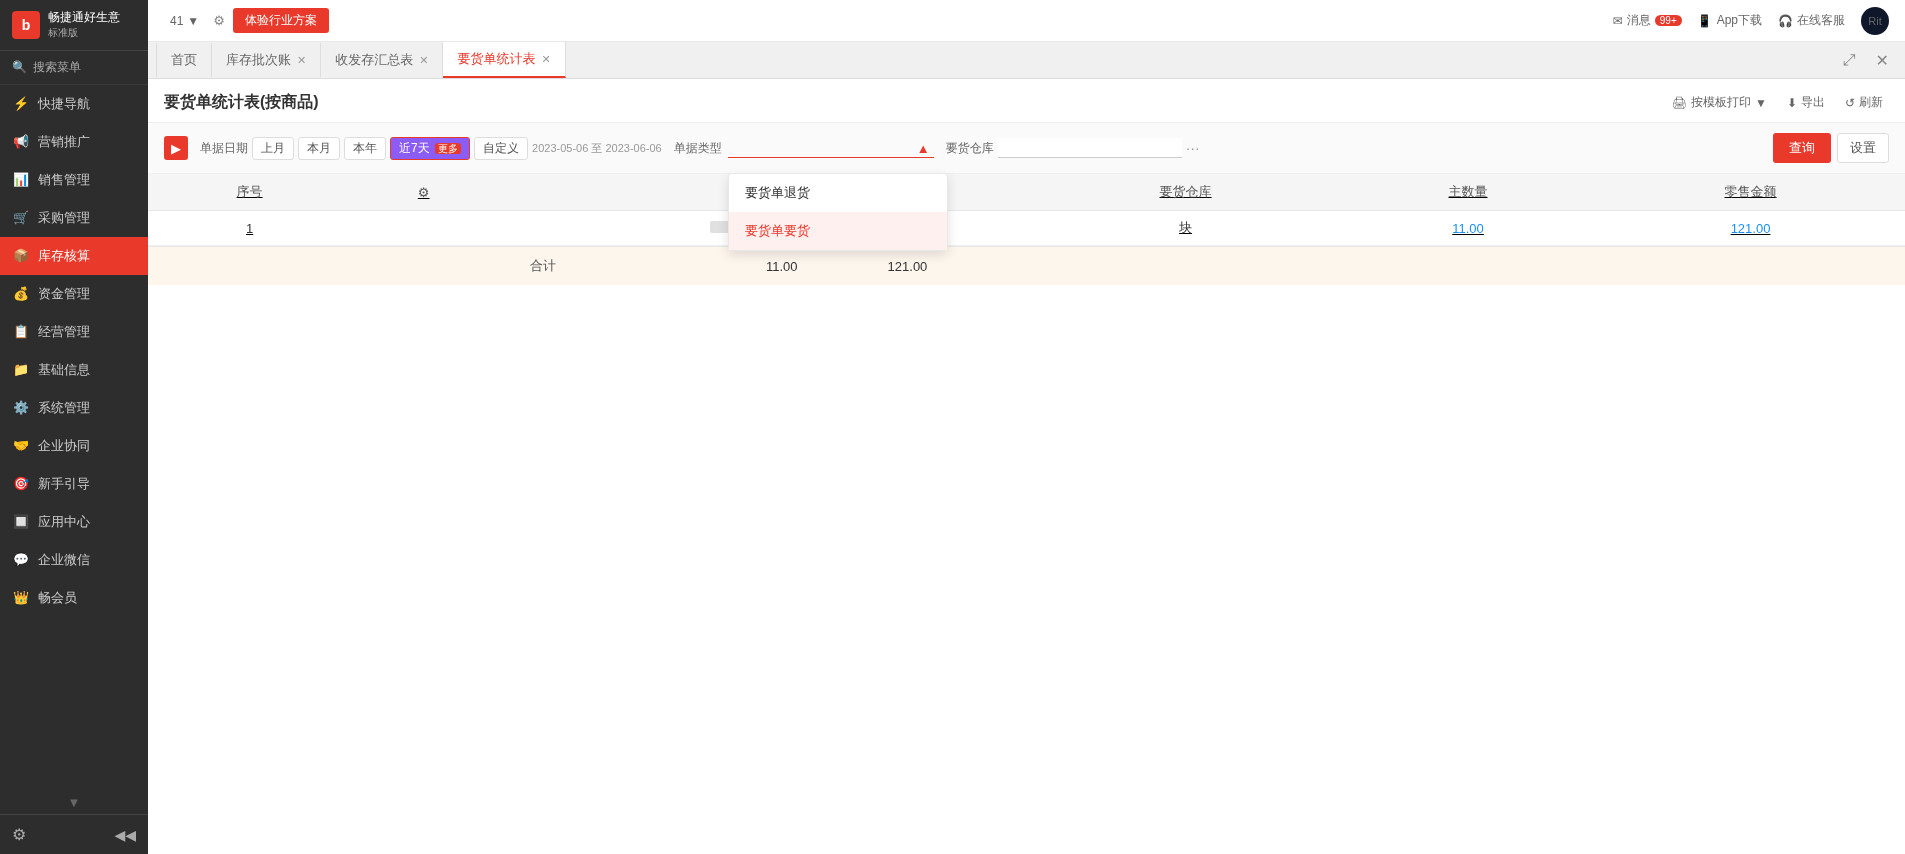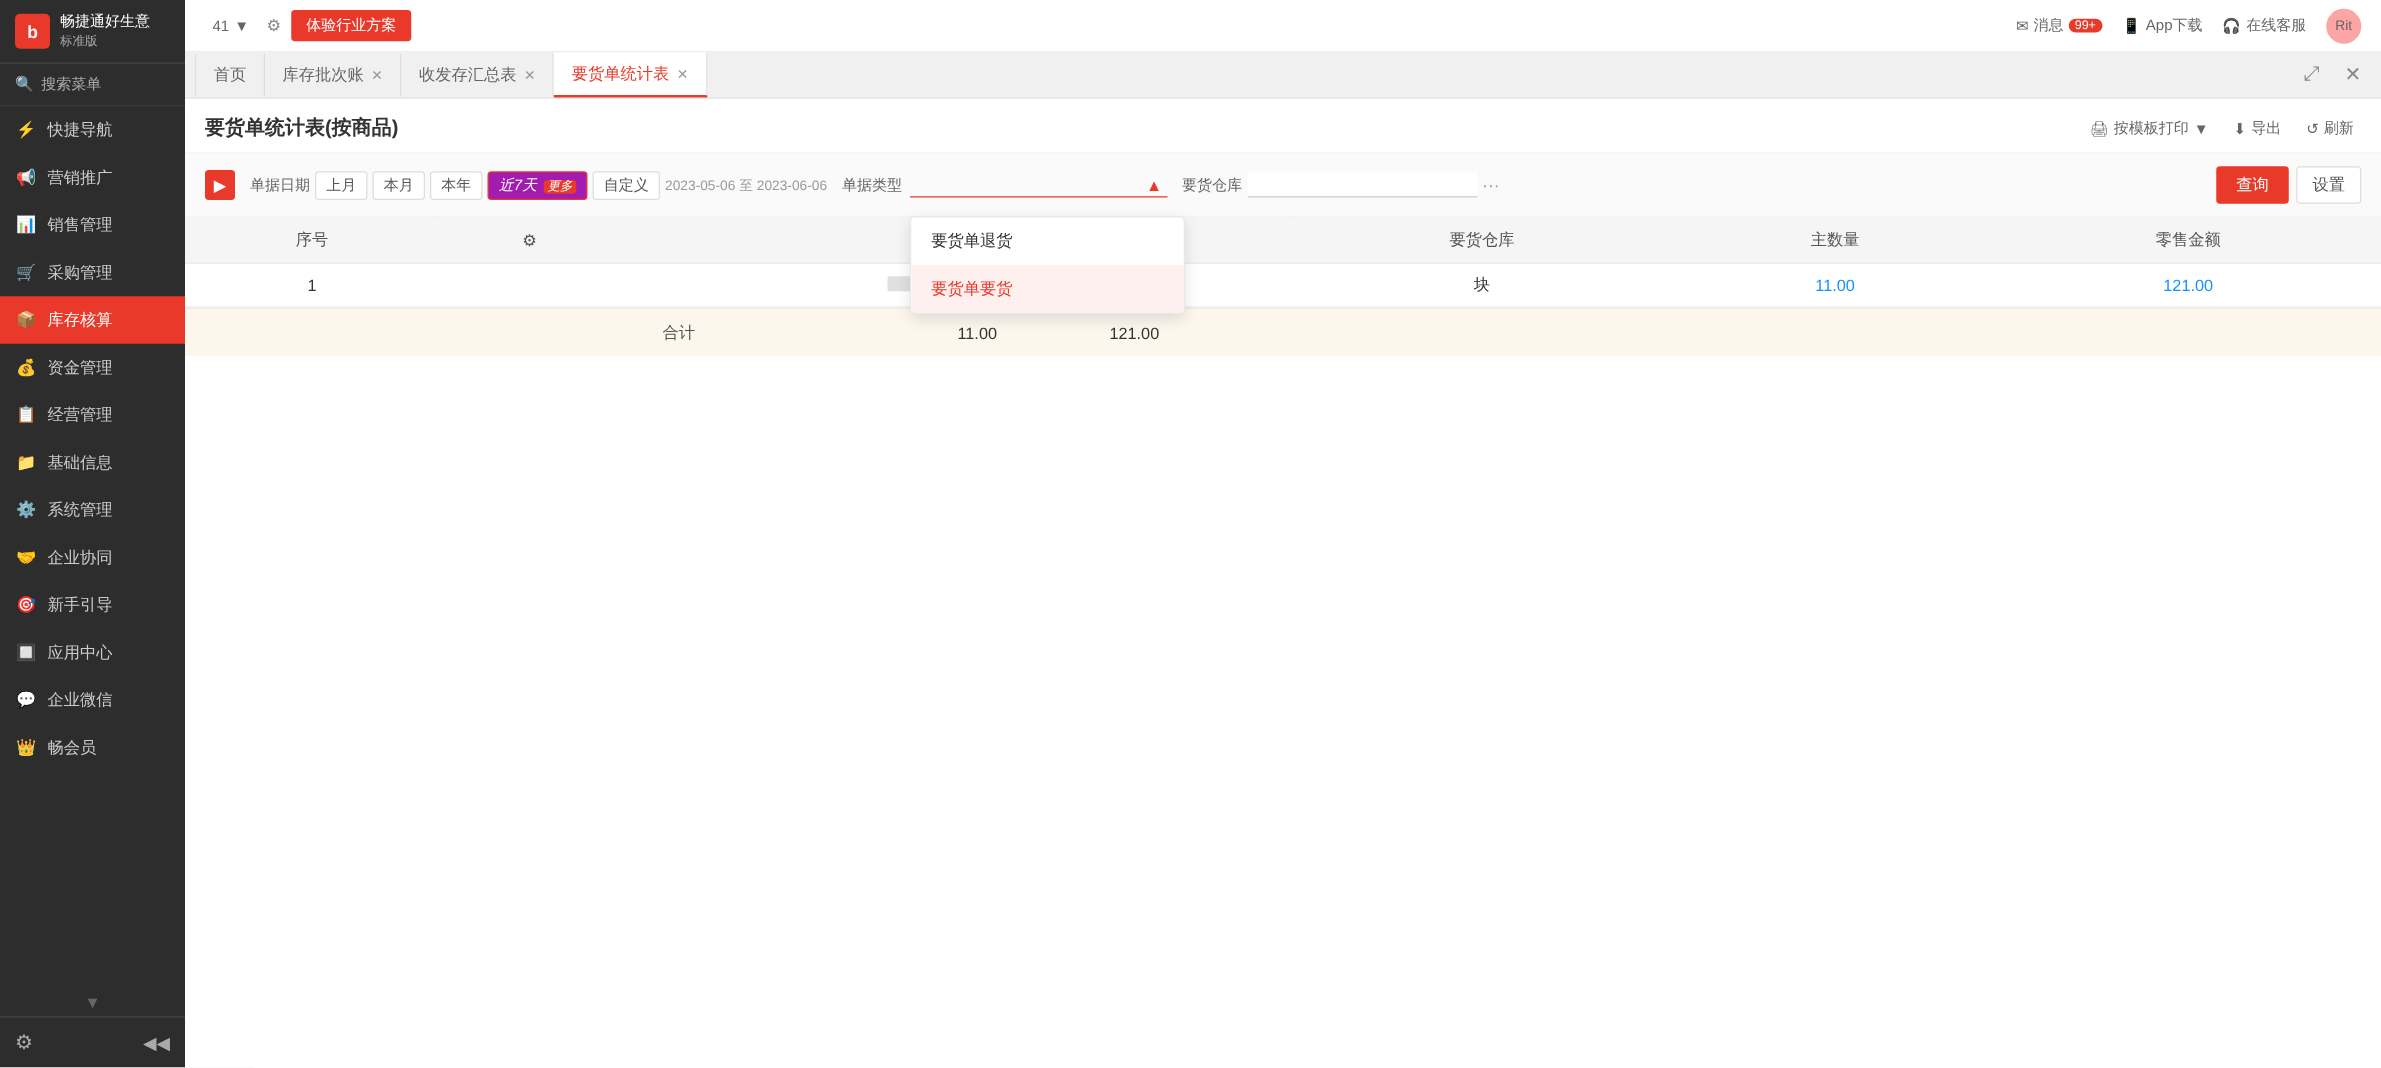--- a/index.html
+++ b/index.html
@@ -257,21 +257,21 @@
     .filter-label { color: #666; font-size: 12px; white-space: nowrap; }
     .filter-btn {
       padding: 2px 8px;
       border: 1px solid #ddd;
       border-radius: 3px;
       background: #fff;
       cursor: pointer;
       font-size: 12px;
       color: #555;
     }
-    .filter-btn.active { background: #a21caf; color: #fff; border-color: #e8392a; font-style: italic; }
+    .filter-btn.active { background: #8b5cf6; color: #fff; border-color: #e8392a; }
     .filter-date-range { font-size: 11px; color: #999; }
 
     .filter-type-group {
       display: flex;
       align-items: center;
       gap: 6px;
     }
     .filter-select-wrapper {
       position: relative;
       display: inline-flex;
@@ -355,20 +355,21 @@
       padding: 10px 16px;
       cursor: pointer;
       font-size: 13px;
       color: #333;
     }
     .dropdown-item.selected { background: #fff0f0; color: #e8392a; }
 
     
     .table-wrapper {
       padding: 0;
+      text-decoration: underline;
     }
     .data-table {
       width: 100%;
       border-collapse: collapse;
     }
     .data-table th {
       background: #f5f5f5;
       padding: 9px 12px;
       text-align: center;
       font-size: 13px;
@@ -517,21 +518,21 @@
         <span class="badge">99+</span>
       </div>
       <div class="topbar-right-item">
         <span>📱</span>
         <span>App下载</span>
       </div>
       <div class="topbar-right-item">
         <span>🎧</span>
         <span>在线客服</span>
       </div>
-      <div class="avatar" style="display:flex;align-items:center;justify-content:center;font-size:11px;color:#666;background:#fca5a5;">
+      <div class="avatar" style="display:flex;align-items:center;justify-content:center;font-size:11px;color:#666;background:#0f172a;">
         <span>Rit</span>
       </div>
     </div>
   </div>
 
   <div class="tabs-bar">
     <div class="tab-item">
       <span>首页</span>
     </div>
     <div class="tab-item">

